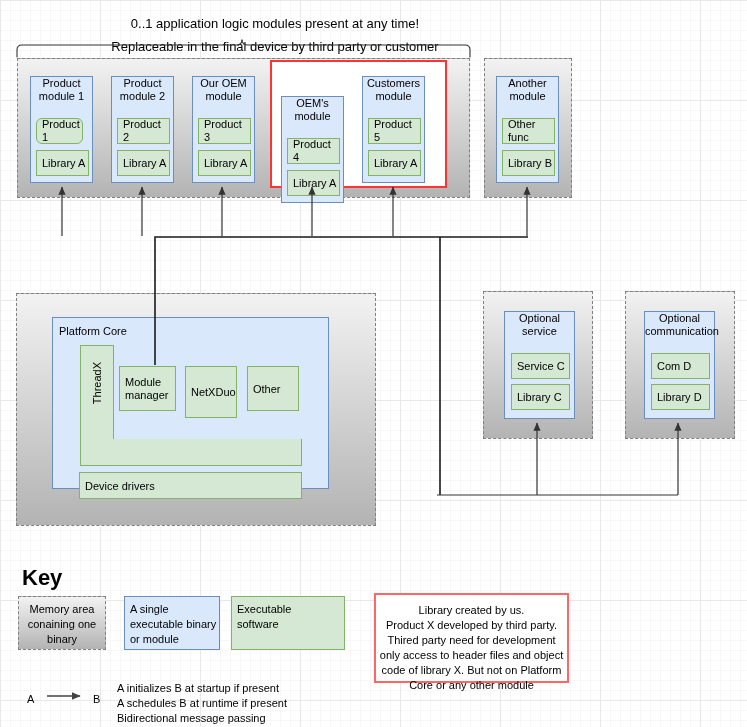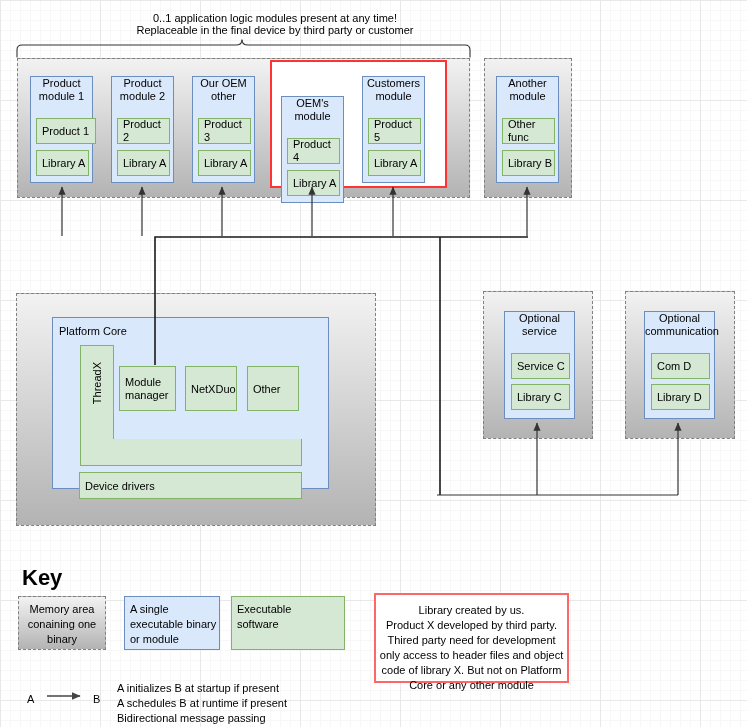--- a/index.html
+++ b/index.html
@@ -72,22 +72,22 @@
   }
   .innerlabel {
     position: absolute;
     top: 50%;
     transform: translateY(-50%);
     left: 5px;
     font-size: 11px;
     line-height: 13px;
   }
   .headtext {
-    font-size: 11px;
-    line-height: 12px;
+    font-size: 13px;
+    line-height: 23px;
     text-align: center;
     white-space: pre-line;
   }
   .keytitle {
     font-size: 22px;
     font-weight: bold;
     line-height: 24px;
   }
   .keytext {
     font-size: 11px;
@@ -112,42 +112,42 @@
 <div id="canvas">
 
   <div class="abs headtext" style="left:60px; top:12px; width:430px;">0..1 application logic modules present at any time!
 Replaceable in the final device by third party or customer</div>
 
   <div class="abs mem" style="left:17px; top:58px; width:453px; height:140px;"></div>
 
   <div class="abs blue" style="left:30px; top:76px; width:63px; height:107px;">
     <div class="boxtitle">Product
 module 1</div>
-    <div class="abs green" style="left:5px; top:41px; width:60px; height:26px;">
+    <div class="abs green" style="left:5px; top:41px; width:47px; height:26px;border-radius:6px;">
       <span class="innerlabel">Product 1</span>
     </div>
     <div class="abs green" style="left:5px; top:73px; width:53px; height:26px;">
       <span class="innerlabel">Library A</span>
     </div>
   </div>
 
   <div class="abs blue" style="left:111px; top:76px; width:63px; height:107px;">
     <div class="boxtitle">Product
 module 2</div>
     <div class="abs green" style="left:5px; top:41px; width:53px; height:26px;">
       <span class="innerlabel">Product 2</span>
     </div>
     <div class="abs green" style="left:5px; top:73px; width:53px; height:26px;">
       <span class="innerlabel">Library A</span>
     </div>
   </div>
 
   <div class="abs blue" style="left:192px; top:76px; width:63px; height:107px;">
     <div class="boxtitle">Our OEM
-other</div>
+module</div>
     <div class="abs green" style="left:5px; top:41px; width:53px; height:26px;">
       <span class="innerlabel">Product 3</span>
     </div>
     <div class="abs green" style="left:5px; top:73px; width:53px; height:26px;">
       <span class="innerlabel">Library A</span>
     </div>
   </div>
 
   <div class="abs redbox" style="left:270px; top:60px; width:177px; height:128px;"></div>
 
@@ -194,21 +194,21 @@
     </div>
 
     <div class="abs green" style="left:27px; top:121px; width:222px; height:27px; border-top:none;"></div>
 
     <div class="abs" style="left:28px; top:118px; width:32px; height:6px; background:#d5e8d4;"></div>
 
     <div class="abs green" style="left:66px; top:48px; width:57px; height:45px;">
       <span class="innerlabel">Module
 manager</span>
     </div>
-    <div class="abs green" style="left:132px; top:48px; width:52px; height:45px;">
+    <div class="abs green" style="left:132px; top:48px; width:52px; height:52px;">
       <span class="innerlabel">NetXDuo</span>
     </div>
     <div class="abs green" style="left:194px; top:48px; width:52px; height:45px;">
       <span class="innerlabel">Other</span>
     </div>
 
     <div class="abs green" style="left:26px; top:154px; width:223px; height:27px;">
       <span class="innerlabel">Device drivers</span>
     </div>
   </div>

